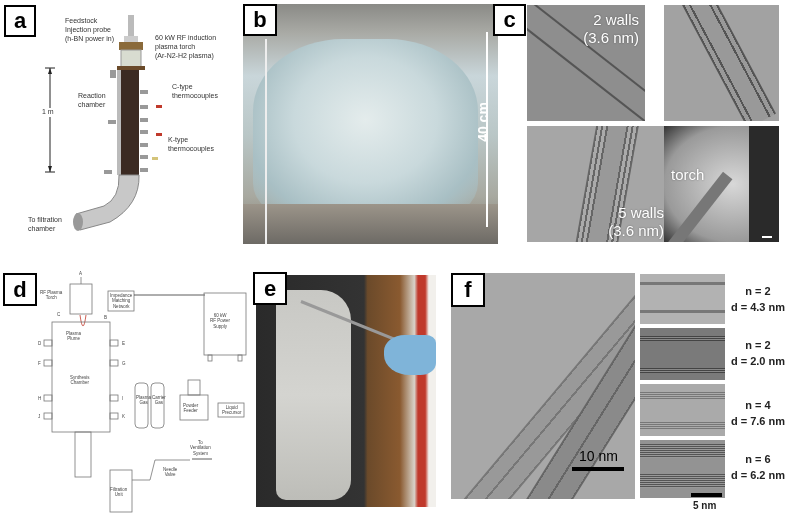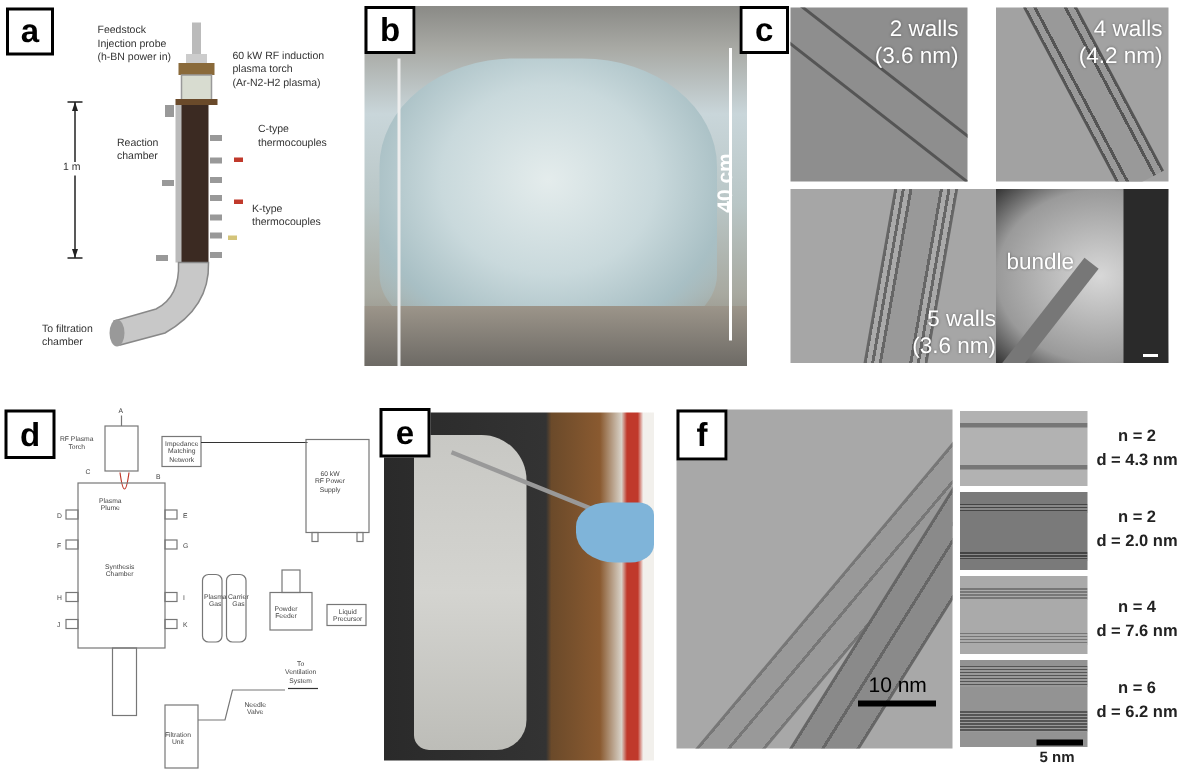--- a/index.html
+++ b/index.html
@@ -78,30 +78,29 @@
 <div class="label-box" style="left:243px;top:4px;width:34px;height:32px;">b</div>
 
 <div class="label-box" style="left:493px;top:4px;width:33px;height:32px;">c</div>
 <div class="tem" style="left:527px;top:5px;width:118px;height:116px;background:#8e8e8e;">
   <div class="stripe" style="left:-20px;top:55px;width:200px;height:2px;background:#555;transform:rotate(38deg);"></div>
   <div class="stripe" style="left:-40px;top:70px;width:200px;height:2px;background:#555;transform:rotate(38deg);"></div>
   <div class="tem-label" style="right:6px;top:6px;"><span>2 walls</span><br><span>(3.6 nm)</span></div>
 </div>
 <div class="tem" style="left:664px;top:5px;width:115px;height:116px;background:#a2a2a2;">
   <div class="stripe" style="left:18px;top:0;width:32px;height:140px;background:linear-gradient(90deg,#555 0 2px,#999 2px 6px,#555 6px 8px,#999 8px 24px,#555 24px 26px,#999 26px 30px,#555 30px 32px);transform:rotate(-28deg);transform-origin:top left;"></div>
-  <div class="tem-label" style="right:4px;top:6px;"><span>4 walls</span><br><span>(4.2 nm)</span></div>
 </div>
 <div class="tem" style="left:527px;top:126px;width:141px;height:116px;background:#a6a6a6;">
   <div class="stripe" style="left:58px;top:-5px;width:42px;height:140px;background:linear-gradient(90deg,#666 0 2px,#aaa 2px 5px,#666 5px 7px,#aaa 7px 10px,#666 10px 12px,#999 12px 30px,#666 30px 32px,#aaa 32px 35px,#666 35px 37px,#aaa 37px 40px,#666 40px 42px);transform:rotate(10deg);"></div>
   <div class="tem-label" style="right:4px;top:78px;"><span>5 walls</span><br><span>(3.6 nm)</span></div>
 </div>
 <div class="tem" style="left:664px;top:126px;width:115px;height:116px;background:radial-gradient(ellipse at 60% 50%, #d8d8d8 0%, #9a9a9a 70%, #333 100%);">
   <div class="stripe" style="left:85px;top:0;width:30px;height:116px;background:#2a2a2a;"></div>
   <div class="stripe" style="left:30px;top:40px;width:12px;height:90px;background:#777;transform:rotate(38deg);"></div>
-  <div class="tem-label" style="left:7px;top:40px;text-align:left;">bundle</div>
+  <div class="tem-label" style="left:7px;top:40px;text-align:left;">torch</div>
   <div class="scalebar" style="left:98px;top:110px;width:10px;height:2px;background:#fff;"></div>
 </div>
 
 <div class="panel" style="left:0;top:255px;width:260px;height:260px;">
   <div class="label-box" style="left:3px;top:18px;width:34px;height:33px;">d</div>
   <svg width="260" height="260" style="position:absolute;left:0;top:0;" fill="none" stroke="#777" stroke-width="0.8">
     <rect x="70" y="29" width="22" height="30"></rect>
     <line x1="81" y1="22" x2="81" y2="29"></line>
     <rect x="108" y="36" width="26" height="20"></rect>
     <line x1="134" y1="40" x2="205" y2="40" stroke="#333"></line>

